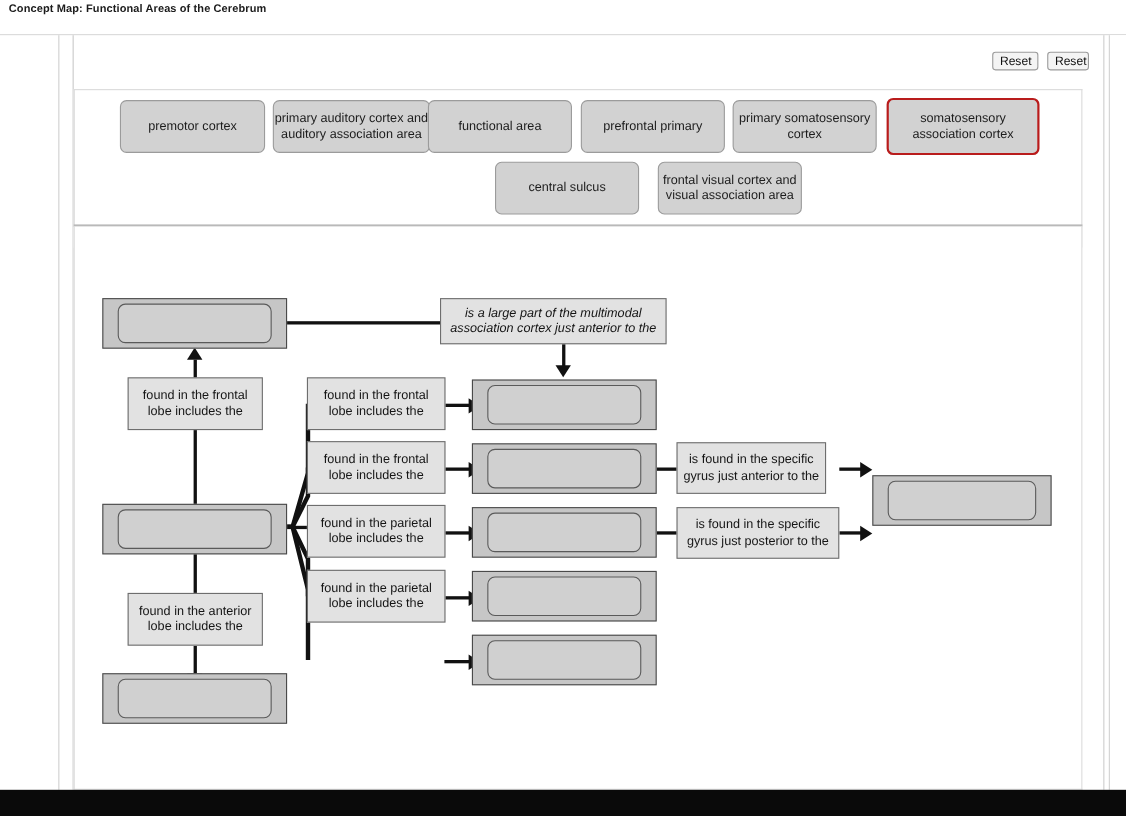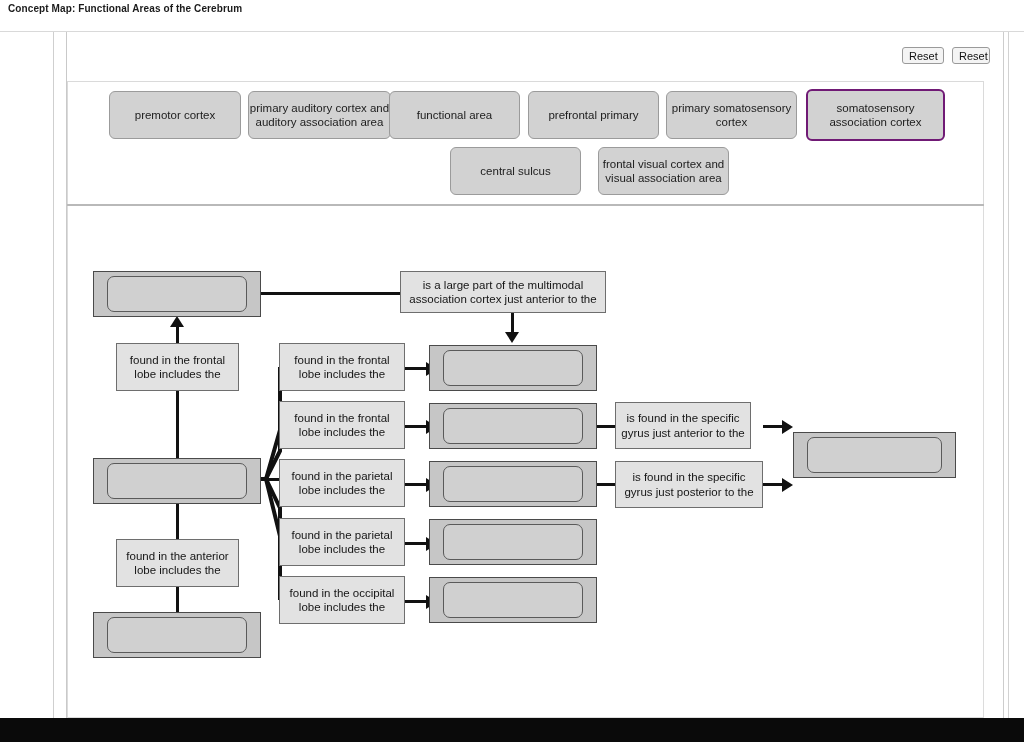--- a/index.html
+++ b/index.html
@@ -59,21 +59,21 @@
     background:#b9b9b9;
   }
   .tile{
     position:absolute;
     background:#d2d2d2;border:1px solid #9b9b9b;border-radius:6px;
     box-sizing:border-box;
     display:flex;align-items:center;justify-content:center;
     text-align:center;font-size:11.5px;line-height:14px;color:#1c1c1c;
     cursor:grab;user-select:none;
   }
-  .tile.selected{border:2px solid #701a75;border-radius:6px;}
+  .tile.selected{border:2px solid #b91c1c;border-radius:6px;}
 
   
   #map-canvas{
     position:absolute;left:67px;top:206px;width:917px;height:512px;
     background:#ffffff;border:1px solid #dcdcdc;border-top:none;
     box-sizing:border-box;overflow:hidden;
   }
 
   
   .dropzone{
@@ -203,30 +203,29 @@
     <div class="inner"></div>
   </div>
   <div class="dropzone" style="left:361px;top:371px;width:168px;height:46px;">
     <div class="inner"></div>
   </div>
 
   <div class="dropzone" style="left:725px;top:226px;width:163px;height:46px;">
     <div class="inner"></div>
   </div>
 
-  <div class="phrase" style="left:332px;top:65px;width:206px;height:42px;padding:0 6px;">is a large part of the multimodal association cortex just anterior to the</div>
+  <div class="phrase" style="left:332px;top:65px;width:206px;height:42px;padding:0 6px;font-style:italic;">is a large part of the multimodal association cortex just anterior to the</div>
 
   <div class="phrase" style="left:48px;top:137px;width:123px;height:48px;padding:0 5px;">found in the frontal lobe includes the</div>
   <div class="phrase" style="left:48px;top:333px;width:123px;height:48px;padding:0 5px;">found in the anterior lobe includes the</div>
 
   <div class="phrase" style="left:211px;top:137px;width:126px;height:48px;padding:0 5px;">found in the frontal lobe includes the</div>
   <div class="phrase" style="left:211px;top:195px;width:126px;height:48px;padding:0 5px;">found in the frontal lobe includes the</div>
   <div class="phrase" style="left:211px;top:253px;width:126px;height:48px;padding:0 5px;">found in the parietal lobe includes the</div>
   <div class="phrase" style="left:211px;top:312px;width:126px;height:48px;padding:0 5px;">found in the parietal lobe includes the</div>
-  <div class="phrase" style="left:211px;top:370px;width:126px;height:48px;padding:0 5px;">found in the occipital lobe includes the</div>
 
   <div class="phrase" style="left:547px;top:196px;width:136px;height:47px;padding:0 5px;">is found in the specific gyrus just anterior to the</div>
   <div class="phrase" style="left:547px;top:255px;width:148px;height:47px;padding:17px 5px;text-align:center;">is found in the specific gyrus just posterior to the</div>
 </div>
 
 <div id="taskbar">
   
   
   
   

